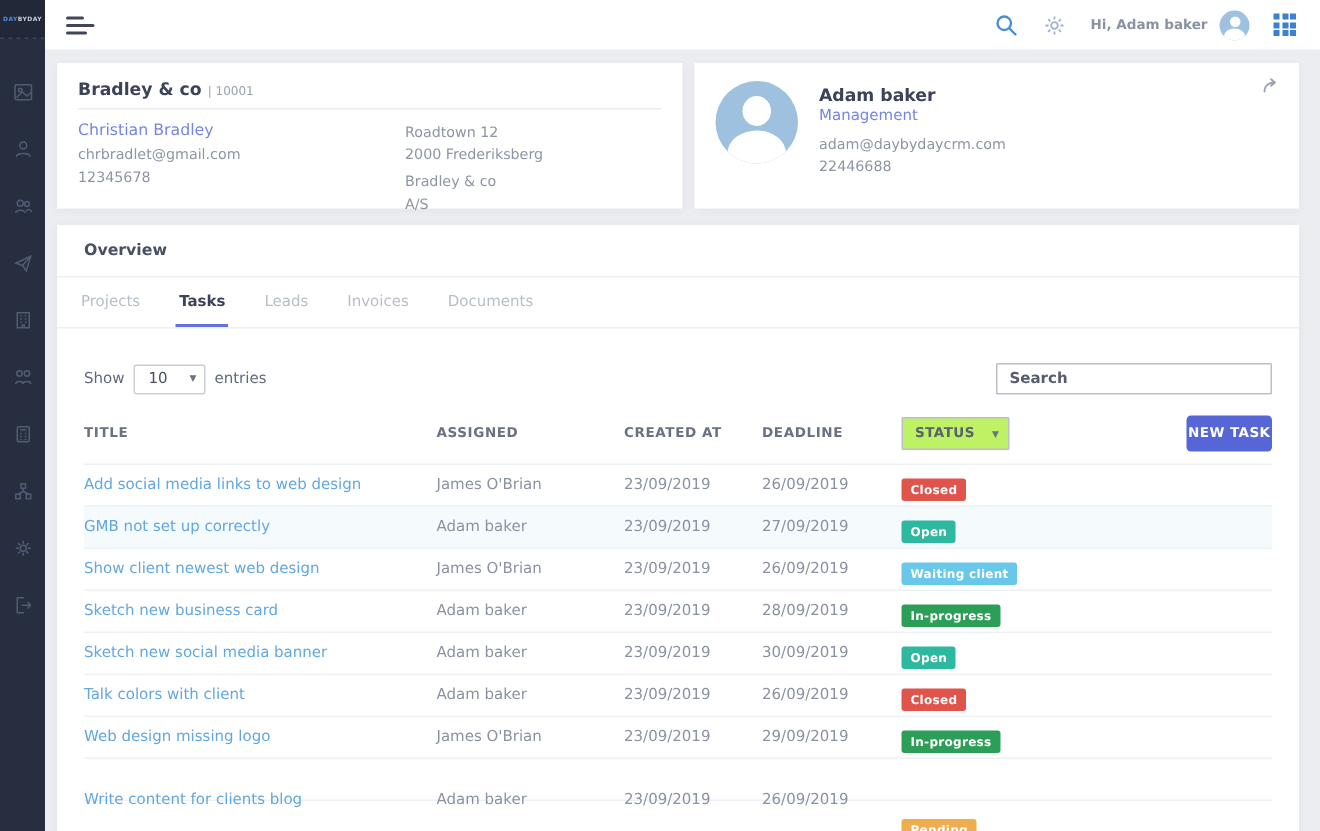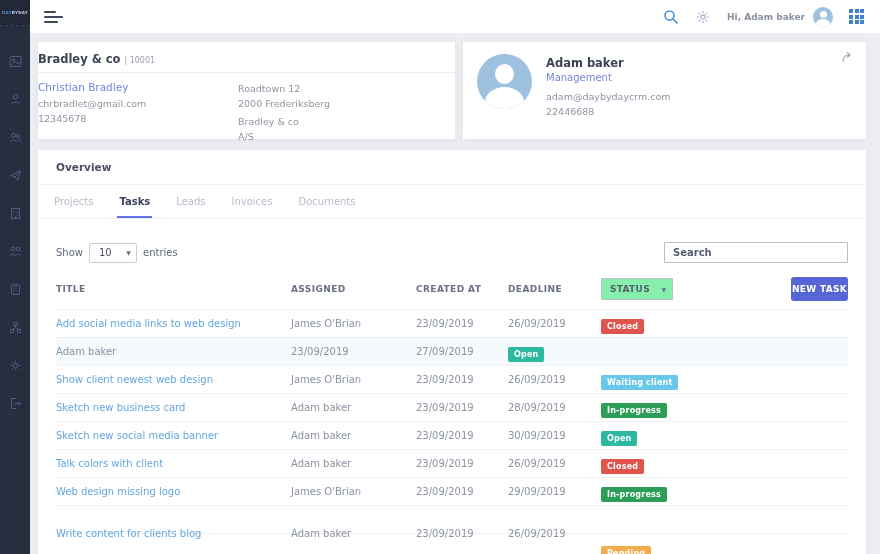--- a/index.html
+++ b/index.html
@@ -28,26 +28,26 @@
   .avatar-sm { width:20px; height:20px; border-radius:50%; background:#9ec1e0; position:relative; overflow:hidden; margin-left:-8px; }
   .avatar-sm:before { content:""; position:absolute; left:6.5px; top:4px; width:7px; height:7px; border-radius:50%; background:#fff; }
   .avatar-sm:after { content:""; position:absolute; left:3px; top:12px; width:14px; height:10px; border-radius:50%; background:#fff; }
   .grid-icon { display:grid; grid-template-columns:repeat(3,4px); grid-template-rows:repeat(3,4px); gap:1.5px; cursor:pointer; }
   .grid-icon i { background:#3f80cc; display:block; }
 
   
   .content { margin-left:30px; padding:9px 14px 0 8px; }
   .cards-row { display:flex; gap:8px; }
   .card { background:#fff; box-shadow:0 1px 6px rgba(60,70,90,.06); }
-  .client-card { width:417px; height:97px; padding:10px 0; }
+  .client-card { width:417px; height:97px; padding:10px 14px; }
   .user-card { flex:1; height:97px; padding:12px 14px; position:relative; display:flex; }
 
   .client-title { font-size:11.5px; font-weight:600; color:#3c4358; padding-bottom:6px; border-bottom:1px solid #e9ecf1; }
   .client-title .client-no { font-size:8px; color:#9aa0ae; font-weight:400; }
-  .client-cols { display:flex; margin-top:8px; }
+  .client-cols { display:flex; margin-top:8px;gap:18px; }
   .client-contact { width:200px; }
   .contact-name { font-size:10.5px; color:#7585e2; cursor:pointer; margin-bottom:4px; }
   .muted { font-size:9.5px; color:#8e95a3; line-height:1.55; }
   .client-address { padding-top:1px; }
   .addr-group2 { margin-top:4px; }
 
   .avatar-lg { width:55px; height:55px; border-radius:50%; background:#9ec1e0; position:relative; overflow:hidden; flex:0 0 55px; }
   .avatar-lg:before { content:""; position:absolute; left:18px; top:10px; width:19px; height:20px; border-radius:50%; background:#fff; }
   .avatar-lg:after { content:""; position:absolute; left:8px; top:33px; width:39px; height:30px; border-radius:50%; background:#fff; }
   .user-info { margin-left:14px; padding-top:2px; }
@@ -70,21 +70,21 @@
                  justify-content:space-between; padding:0 5px 0 9px; font-size:10px; color:#4a5164; cursor:pointer; background:#fff; }
   .caret { font-size:6px; color:#6a7183; }
   .search-input { margin-left:auto; width:184px; height:21px; border:1px solid #b9bfc9; border-radius:1px;
                   font-size:10px; font-weight:700; color:#444b5c; padding:0 8px; font-family:inherit; }
   .search-input::placeholder { color:#555c6e; font-weight:700; opacity:1; }
 
   .task-table { margin-top:12px; }
   .t-head { display:grid; grid-template-columns:235px 125px 92px 93px 1fr; align-items:center; padding:2px 0 8px; }
   .t-head .th { font-size:9px; font-weight:700; color:#6a7183; letter-spacing:.4px; }
   .th-status-cell { display:flex; align-items:center; justify-content:space-between; }
-  .status-select { width:72px; height:22px; border:1px solid #b9bfc9; border-radius:1px; background:#86efac; display:flex;
+  .status-select { width:72px; height:22px; border:1px solid #b9bfc9; border-radius:1px; background:#bef264; display:flex;
                    align-items:center; justify-content:space-between; padding:0 6px 0 8px; cursor:pointer; }
   .status-select span.lbl { font-size:9px; font-weight:700; color:#59606f; letter-spacing:.3px; }
   .new-task-btn { height:24px; padding:0 1px; background:#5766d6; border:none; border-radius:3px; color:#fff;
                   font-size:9px; font-weight:700; letter-spacing:.3px; cursor:pointer; font-family:inherit; }
 
   .trow { display:grid; grid-template-columns:235px 125px 92px 93px 1fr; align-items:center; height:28px; border-top:1px solid #eef1f4; }
   .trow.alt { background:#f5fafc; }
   .task-link { font-size:10px; color:#62a7e0; cursor:pointer; }
   .cell { font-size:10px; color:#8b92a2; }
   .badge { display:inline-block; font-size:8px; font-weight:700; color:#fff; padding:3px 6px; border-radius:2px; letter-spacing:.2px; }
@@ -283,20 +283,21 @@
         <div id="rows-container">
   <div class="trow">
     <span class="task-link">Add social media links to web design</span>
     <span class="cell">James O'Brian</span>
     <span class="cell">23/09/2019</span>
     <span class="cell">26/09/2019</span>
     <span><span class="badge" style="background: rgb(224, 84, 76);">Closed</span></span>
   </div>
 
   <div class="trow alt">
+    <span class="task-link">GMB not set up correctly</span>
     <span class="cell">Adam baker</span>
     <span class="cell">23/09/2019</span>
     <span class="cell">27/09/2019</span>
     <span><span class="badge" style="background: rgb(46, 184, 160);">Open</span></span>
   </div>
 
   <div class="trow">
     <span class="task-link">Show client newest web design</span>
     <span class="cell">James O'Brian</span>
     <span class="cell">23/09/2019</span>

